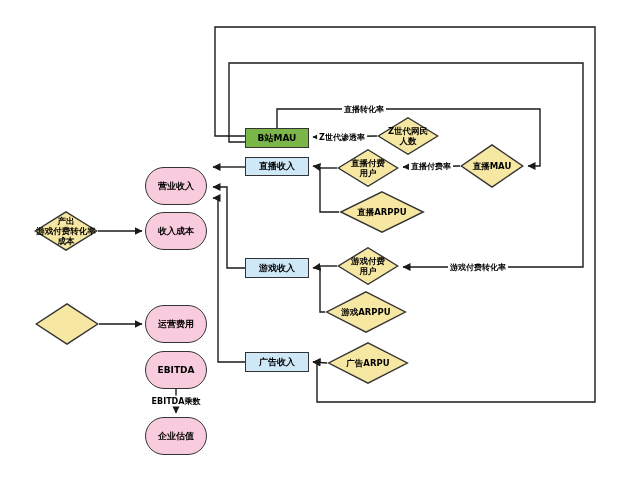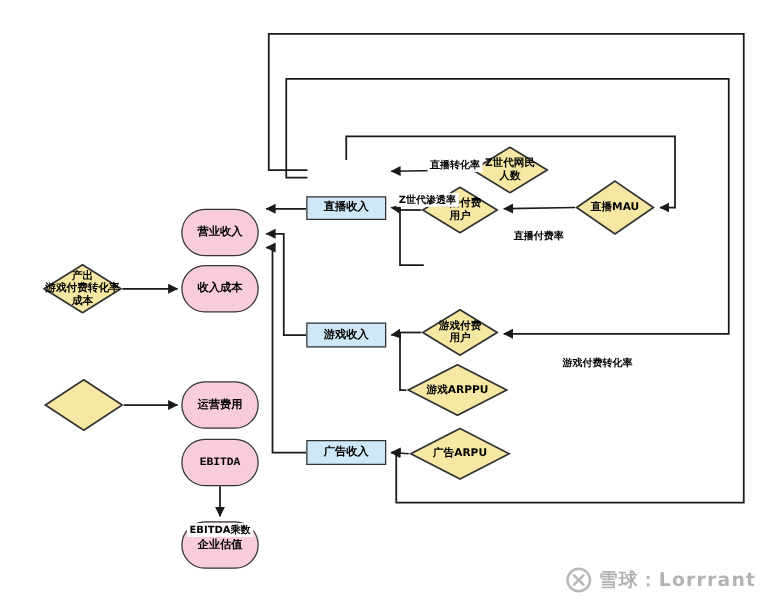--- a/index.html
+++ b/index.html
@@ -10,27 +10,27 @@
   .edges{position:absolute;left:0;top:0;width:627px;height:486px;}
   .edges polyline{fill:none;stroke:#1a1a1a;stroke-width:1.4;}
   .node{position:absolute;display:flex;align-items:center;justify-content:center;box-sizing:border-box;}
   .nlabel{
     position:relative;z-index:2;text-align:center;color:#000;
     font-size:9px;font-weight:700;line-height:1.2;white-space:pre-line;
   }
   .rect{border:1.5px solid #333333;}
   .green{background:#7ab648;}
   .blue{background:#cfe8f7;justify-content:center;}
-  .stadium{background:#f8ccdd;border:1.6px solid #333333;border-radius:19px;font-family:Liberation Mono, monospace;}
+  .stadium{background:#f8ccdd;border:1.6px solid #333333;border-radius:19px;}
   .diamond .dshape{position:absolute;left:0;top:0;width:100%;height:100%;z-index:1;}
   .diamond polygon{fill:#f6e7a2;stroke:#333333;stroke-width:1.4;vector-effect:non-scaling-stroke;}
   .diamond .nlabel{font-size:8.5px;}
   .elabel{
     position:absolute;transform:translate(-50%,-50%);background:#ffffff;
-    padding:0 2px;font-size:8px;font-weight:700;color:#000;white-space:nowrap;z-index:3;margin-top:23px;
+    padding:0 2px;font-size:8px;font-weight:700;color:#000;white-space:nowrap;z-index:3;
   }
   .watermark{
     position:absolute;left:452px;top:453px;display:flex;align-items:center;gap:5px;
     color:#b3b3b3;z-index:4;
   }
   .wlogo{display:block;}
   .wlogo circle,.wlogo path{stroke:#b9b9b9;stroke-width:2;fill:none;stroke-linecap:round;}
   .wtext{font-size:15px;font-weight:700;letter-spacing:1px;color:#b3b3b3;}
 </style>
 </head>
@@ -55,20 +55,23 @@
     <polyline points="325,312 320,312 320,267 313,268" marker-end="url(#arw)"></polyline>
     <polyline points="327,363 313,362" marker-end="url(#arw)"></polyline>
     <polyline points="245,167 213,167" marker-end="url(#arw)"></polyline>
     <polyline points="245,268 227,268 227,187 213,187" marker-end="url(#arw)"></polyline>
     <polyline points="245,362 218,362 218,198 213,198" marker-end="url(#arw)"></polyline>
     <polyline points="98,231 142,231" marker-end="url(#arw)"></polyline>
     <polyline points="99,324 142,324" marker-end="url(#arw)"></polyline>
     <polyline points="176,389 176,413" marker-end="url(#arw)"></polyline>
   </svg>
 
+  <div class="node rect green" style="left:245px;top:128px;width:64px;height:20px">
+    <span class="nlabel">B站MAU</span>
+  </div>
   <div class="node rect blue" style="left:245px;top:157px;width:64px;height:19px">
     <span class="nlabel">直播收入</span>
   </div>
   <div class="node rect blue" style="left:245px;top:258px;width:64px;height:20px">
     <span class="nlabel">游戏收入</span>
   </div>
   <div class="node rect blue" style="left:245px;top:352px;width:64px;height:20px">
     <span class="nlabel">广告收入</span>
   </div>
 
@@ -114,20 +117,26 @@
       </svg>
     <span class="nlabel">直播付费
 用户</span>
   </div>
   <div class="node diamond" style="left:460px;top:144px;width:64px;height:44px">
     <svg class="dshape" viewBox="0 0 100 100" preserveAspectRatio="none">
         <polygon points="50,2 98,50 50,98 2,50"></polygon>
       </svg>
     <span class="nlabel">直播MAU</span>
   </div>
+  <div class="node diamond" style="left:339px;top:191px;width:86px;height:42px">
+    <svg class="dshape" viewBox="0 0 100 100" preserveAspectRatio="none">
+        <polygon points="50,2 98,50 50,98 2,50"></polygon>
+      </svg>
+    <span class="nlabel">直播ARPPU</span>
+  </div>
   <div class="node diamond" style="left:337px;top:247px;width:62px;height:38px">
     <svg class="dshape" viewBox="0 0 100 100" preserveAspectRatio="none">
         <polygon points="50,2 98,50 50,98 2,50"></polygon>
       </svg>
     <span class="nlabel">游戏付费
 用户</span>
   </div>
   <div class="node diamond" style="left:325px;top:291px;width:82px;height:42px">
     <svg class="dshape" viewBox="0 0 100 100" preserveAspectRatio="none">
         <polygon points="50,2 98,50 50,98 2,50"></polygon>
@@ -140,22 +149,14 @@
       </svg>
     <span class="nlabel">广告ARPU</span>
   </div>
 
   <div class="elabel" style="left:364px;top:109px">直播转化率</div>
   <div class="elabel" style="left:342px;top:137px">Z世代渗透率</div>
   <div class="elabel" style="left:431px;top:166px">直播付费率</div>
   <div class="elabel" style="left:478px;top:267px">游戏付费转化率</div>
   <div class="elabel" style="left:176px;top:401px">EBITDA乘数</div>
 
-  <div class="watermark">
-    <svg class="wlogo" width="22" height="22" viewBox="0 0 22 22">
-      <circle cx="11" cy="11" r="9"></circle>
-      <path d="M7.2,7.2 C9.5,10 12.5,12 14.8,14.8"></path>
-      <path d="M14.8,7.2 C12.5,10 9.5,12 7.2,14.8"></path>
-    </svg>
-    <span class="wtext">雪球：Lorrrant</span>
-  </div>
 
 </div>
 
 </body></html>

